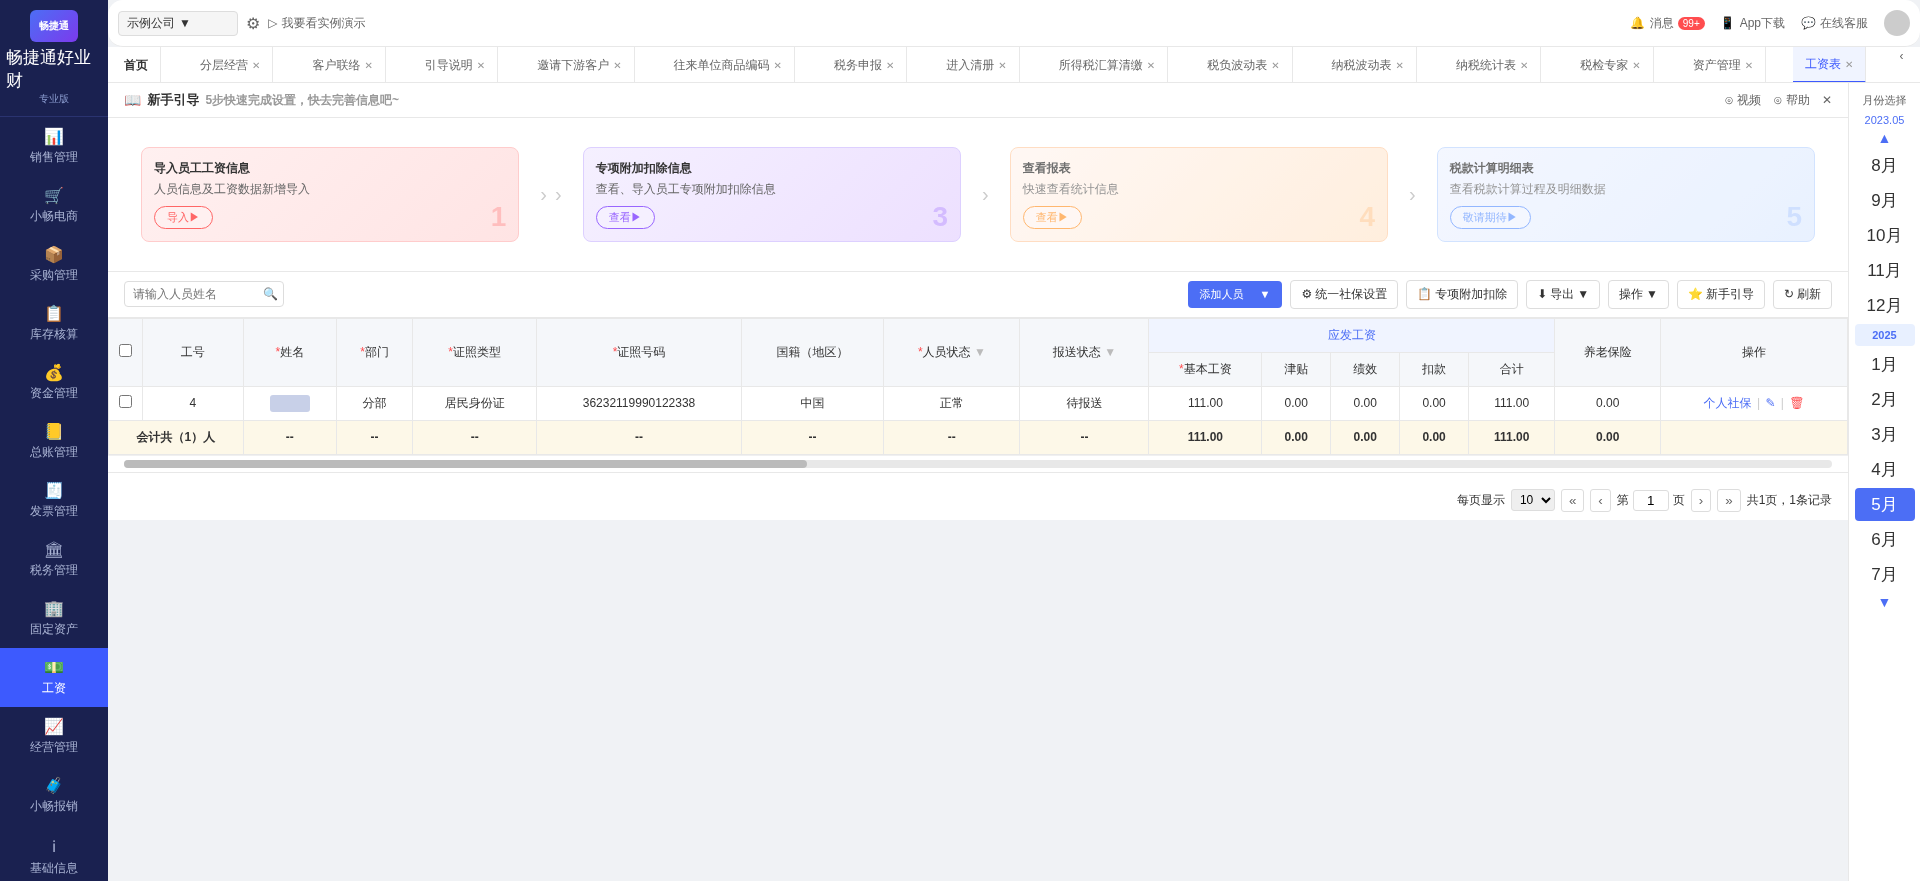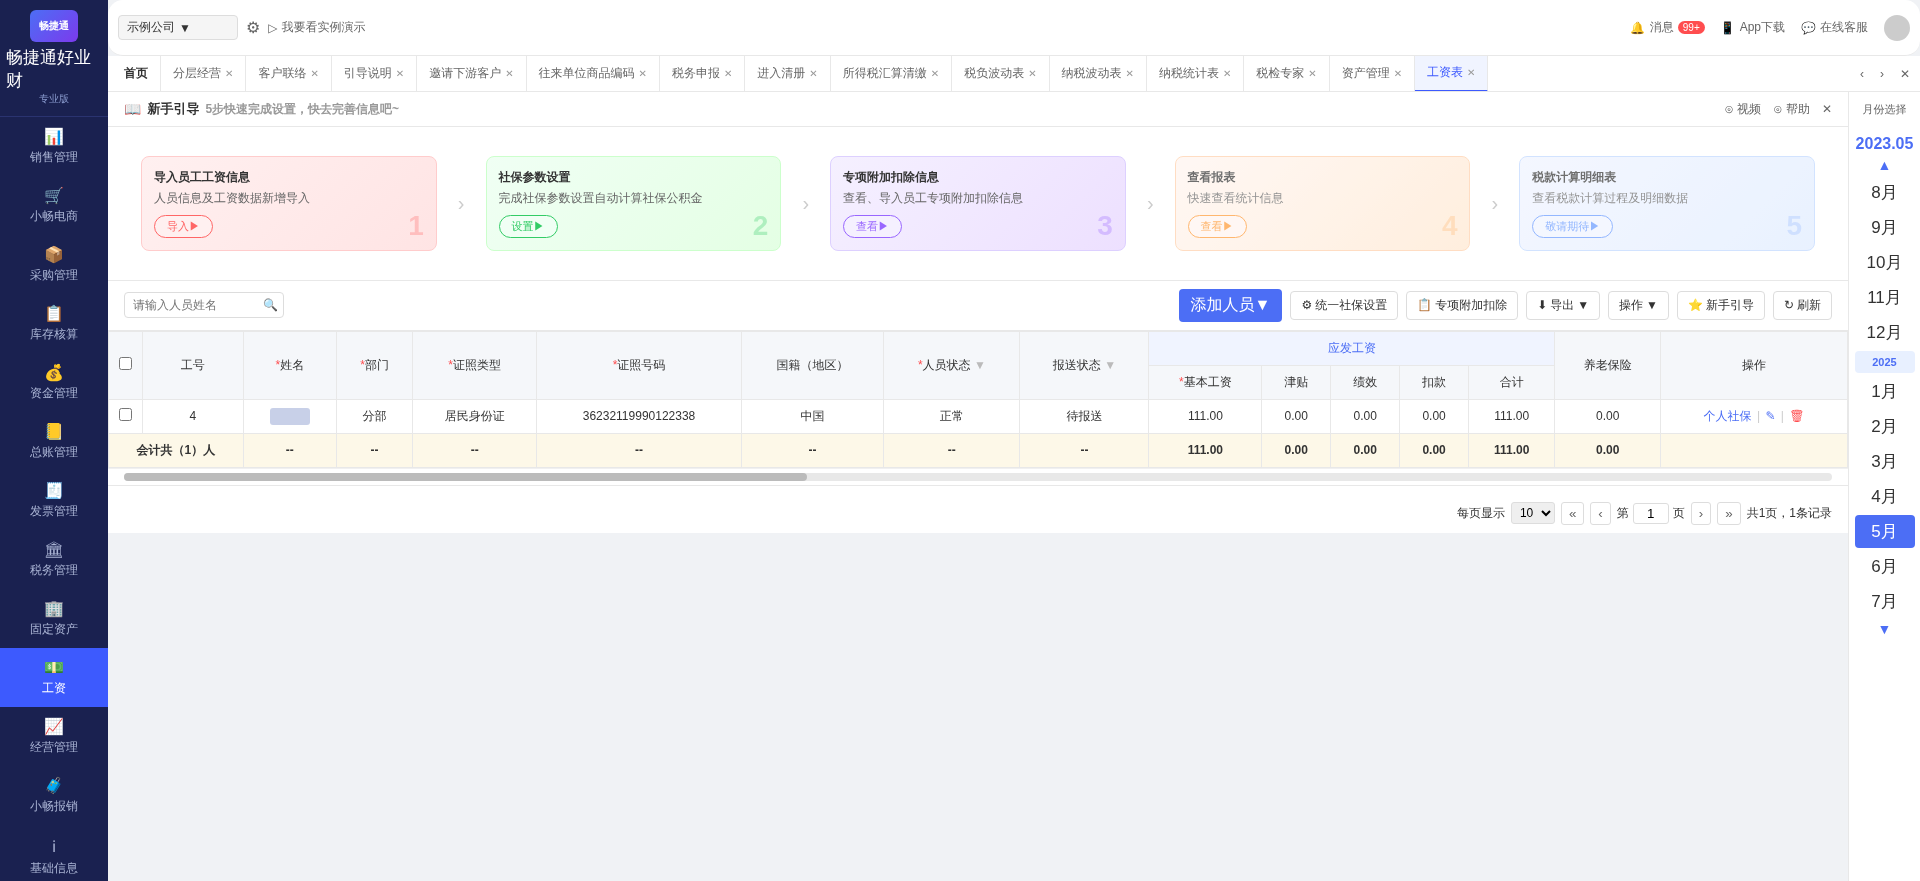--- a/index.html
+++ b/index.html
@@ -11,32 +11,32 @@
     .sidebar-logo-text { color: #fff; font-size: 17px; margin-top: 4px; }
     .sidebar-edition { color: #8899cc; font-size: 10px; }
     .sidebar-item { width: 100%; text-align: center; padding: 10px 4px; cursor: pointer; color: #aab4d4; font-size: 12px; }
     .sidebar-item.active { background: #3d5afe; color: #fff; }
     .sidebar-item-icon { font-size: 16px; margin-bottom: 3px; }
 
     
     .main-area { flex: 1; display: flex; flex-direction: column; height: 100%; overflow: hidden; }
 
     
-    .topbar { background: #fff; height: 56px; display: flex; align-items: center; padding: 0 10px; border-bottom: 1px solid #e8e8e8; justify-content: space-between; flex-shrink: 0; border-radius: 15px; }
+    .topbar { background: #fff; height: 47px; display: flex; align-items: center; padding: 0 10px; border-bottom: 1px solid #e8e8e8; justify-content: space-between; flex-shrink: 0; border-radius: 15px; }
     .topbar-left { display: flex; align-items: center; gap: 8px; }
     .company-selector { display: flex; align-items: center; gap: 4px; background: #f5f5f5; border: 1px solid #ddd; border-radius: 4px; padding: 3px 8px; cursor: pointer; font-size: 12px; min-width: 120px; }
     .topbar-settings { color: #666; font-size: 16px; cursor: pointer; }
     .demo-link { color: #666; font-size: 12px; cursor: pointer; display: flex; align-items: center; gap: 4px; }
     .topbar-right { display: flex; align-items: center; gap: 16px; }
     .topbar-action { display: flex; align-items: center; gap: 4px; cursor: pointer; color: #666; font-size: 12px; }
     .badge { background: #ff4d4f; color: #fff; border-radius: 10px; padding: 1px 5px; font-size: 10px; }
     .avatar { width: 26px; height: 26px; border-radius: 50%; background: #ccc; }
 
     
-    .tabbar { background: #fff; height: 36px; display: flex; align-items: center; padding: 0 4px; border-bottom: 1px solid #e8e8e8; overflow: hidden; flex-shrink: 0; }
+    .tabbar { background: #fff; height: 36px; display: flex; padding: 0 4px; border-bottom: 1px solid #e8e8e8; overflow: hidden; flex-shrink: 0; gap: 27px; }
     .tab { display: flex; align-items: center; gap: 4px; padding: 6px 12px; border-right: 1px solid #e8e8e8; cursor: pointer; font-size: 12px; color: #666; white-space: nowrap; height: 36px; }
     .tab.active { color: #3d5afe; border-bottom: 2px solid #3d5afe; background: #f0f4ff; }
     .tab-close { font-size: 10px; color: #999; cursor: pointer; }
     .tab-home { font-weight: bold; color: #333; }
     .tabbar-nav { margin-left: auto; display: flex; gap: 4px; }
     .tabbar-nav-btn { cursor: pointer; color: #666; padding: 2px 6px; }
 
     
     .content { flex: 1; display: flex; overflow: hidden; }
     .content-main { flex: 1; overflow: auto; padding: 0; }
@@ -70,21 +70,21 @@
     .step-btn-orange { border-color: #ff9933; color: #ff9933; background: #fff5f0; }
     .step-btn-blue { border-color: #6699ff; color: #6699ff; background: #f0f4ff; }
     .step-arrow { color: #ccc; font-size: 20px; padding: 0 4px; }
 
     
     .toolbar { background: #fff; padding: 8px 16px; display: flex; align-items: center; gap: 8px; border-bottom: 1px solid #e8e8e8; }
     .search-input { border: 1px solid #ddd; border-radius: 4px; padding: 5px 28px 5px 8px; font-size: 12px; width: 160px; outline: none; position: relative; }
     .search-wrapper { position: relative; display: inline-block; }
     .search-icon { position: absolute; right: 6px; top: 50%; transform: translateY(-50%); color: #999; }
     .toolbar-right { margin-left: auto; display: flex; align-items: center; gap: 8px; }
-    .btn-primary { background: #4c6ef5; color: #fff; border: none; border-radius: 4px; padding: 6px 12px; cursor: pointer; font-size: 16px; display: flex; align-items: center; gap: 0; }
+    .btn-primary { background: #4c6ef5; color: #fff; border: none; border-radius: 4px; padding: 6px 12px; cursor: pointer; font-size: 11px; display: flex; align-items: center; gap: 16px; }
     .btn-default { background: #fff; color: #333; border: 1px solid #ddd; border-radius: 4px; padding: 5px 10px; cursor: pointer; font-size: 12px; display: flex; align-items: center; gap: 3px; }
 
     
     .table-container { background: #fff; overflow: auto; }
     .wage-table { width: 100%; border-collapse: collapse; font-size: 12px; }
     .wage-table th { background: #f5f7fa; padding: 8px 10px; text-align: center; border: 1px solid #e8e8e8; font-weight: normal; color: #333; white-space: nowrap; }
     .wage-table td { padding: 8px 10px; text-align: center; border: 1px solid #e8e8e8; color: #333; white-space: nowrap; }
     .wage-table th.group-header { background: #f0f4ff; color: #4c6ef5; }
     .required { color: #ff4d4f; }
     .checkbox-cell { width: 32px; }
@@ -103,21 +103,21 @@
     .summary-row td { background: #fdf8e8; font-weight: bold; }
 
     
     .scroll-bar-container { padding: 4px 16px; background: #fff; }
     .scroll-bar { background: #e8e8e8; height: 8px; border-radius: 4px; }
     .scroll-thumb { background: #bbb; height: 8px; border-radius: 4px; width: 40%; }
 
     
     .month-panel { width: 72px; background: #fff; border-left: 1px solid #e8e8e8; display: flex; flex-direction: column; align-items: center; padding: 6px 0; flex-shrink: 0; }
     .month-panel-title { font-size: 11px; color: #666; padding: 4px 2px; text-align: center; }
-    .month-panel-year { font-size: 16px; color: #4c6ef5; font-weight: bold; padding: 2px; margin-top: 12px; }
+    .month-panel-year { font-size: 11px; color: #4c6ef5; font-weight: normal; padding: 2px; }
     .month-nav { color: #4c6ef5; cursor: pointer; font-size: 14px; padding: 2px; }
     .month-item { width: 60px; text-align: center; padding: 5px 4px; cursor: pointer; font-size: 17px; color: #333; border-radius: 4px; margin: 1px 0; }
     .month-item.active { background: #4c6ef5; color: #fff; border-radius: 4px; }
     .month-item.year-label { color: #4c6ef5; font-weight: bold; background: #e8f0ff; border-radius: 4px; font-size: 11px; }
 
     .name-blur { background: #c8d0e8; border-radius: 3px; color: transparent; display: inline-block; min-width: 40px; }
 
     
     .guide-icon { color: #4c6ef5; font-size: 14px; }
   </style>
@@ -306,26 +306,20 @@
       </div>
 
       <div class="steps-container">
         <div class="step-card step-card-1">
           <div class="step-title">导入员工工资信息</div>
           <div class="step-desc">人员信息及工资数据新增导入</div>
           <div class="step-btn step-btn-red">导入▶</div>
           <div class="step-num">1</div>
         </div>
         <span class="step-arrow">›</span>
-        <div class="step-card step-card-2">
-          <div class="step-title">社保参数设置</div>
-          <div class="step-desc">完成社保参数设置自动计算社保公积金</div>
-          <div class="step-btn step-btn-green">设置▶</div>
-          <div class="step-num">2</div>
-        </div>
         <span class="step-arrow">›</span>
         <div class="step-card step-card-3">
           <div class="step-title">专项附加扣除信息</div>
           <div class="step-desc">查看、导入员工专项附加扣除信息</div>
           <div class="step-btn step-btn-purple">查看▶</div>
           <div class="step-num">3</div>
         </div>
         <span class="step-arrow">›</span>
         <div class="step-card step-card-4">
           <div class="step-title">查看报表</div>

